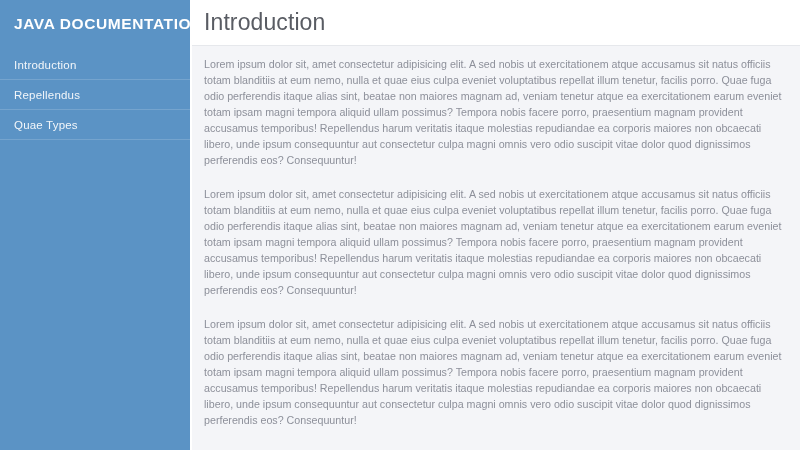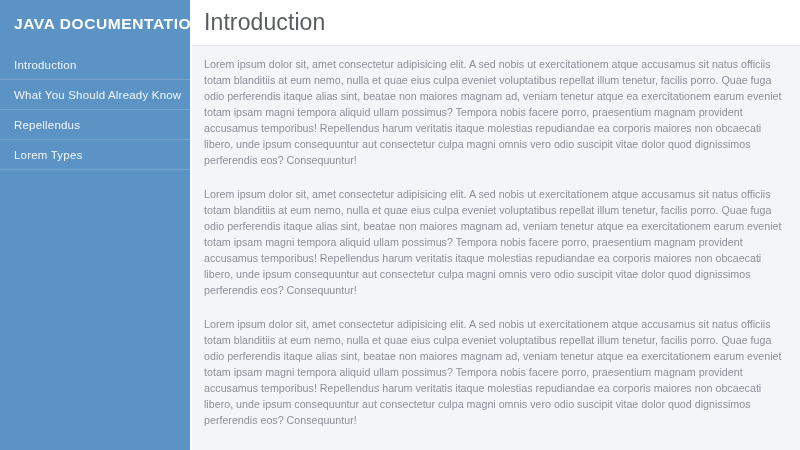--- a/index.html
+++ b/index.html
@@ -105,30 +105,27 @@
 <aside id="sidebar">
 
   <div id="sidebar-title">JAVA DOCUMENTATION</div>
 
   <ul id="sidebar-nav">
 
     <li class="nav-item">
       <a class="nav-link" href="#">Introduction</a>
     </li>
 
-    <li class="nav-item">
-      <a class="nav-link" href="#">What You Should Already Know</a>
-    </li>
 
     <li class="nav-item">
       <a class="nav-link" href="#">Repellendus</a>
     </li>
 
     <li class="nav-item">
-      <a class="nav-link" href="#">Lorem Types</a>
+      <a class="nav-link" href="#">Quae Types</a>
     </li>
 
 
   </ul>
 </aside>
 
 <main id="main">
 
   <header id="page-header">
     <h1 id="page-title">Introduction</h1>

